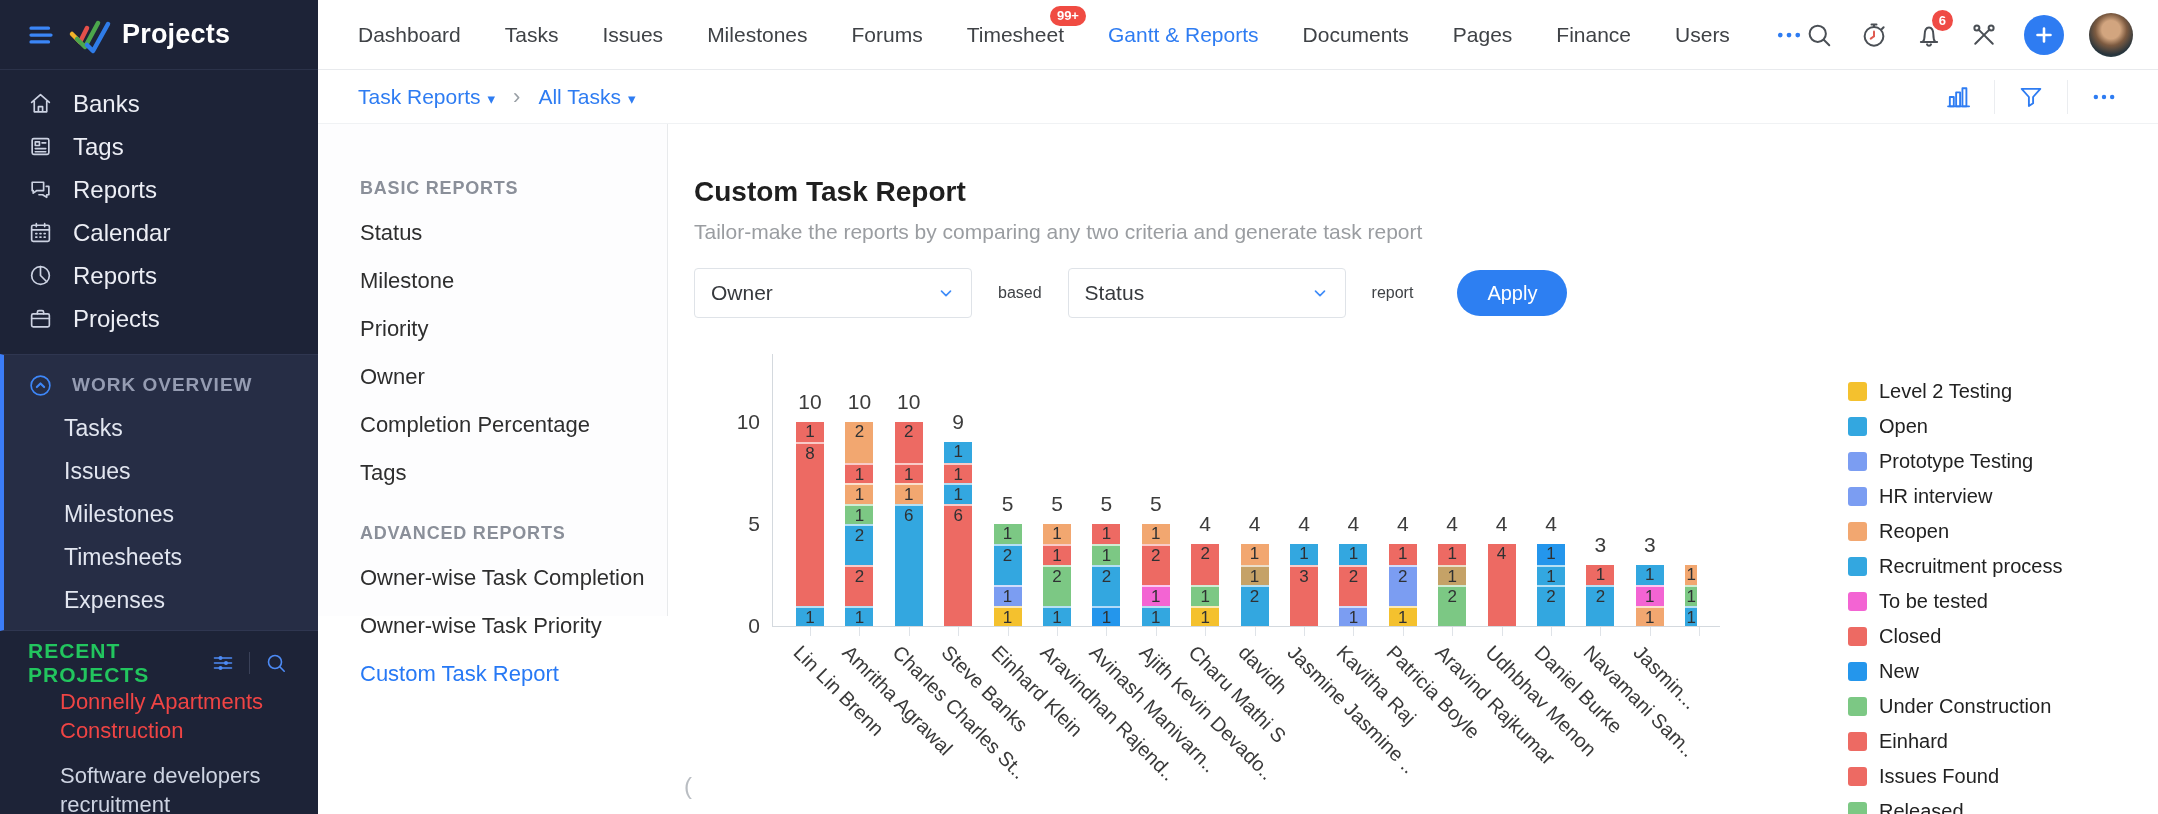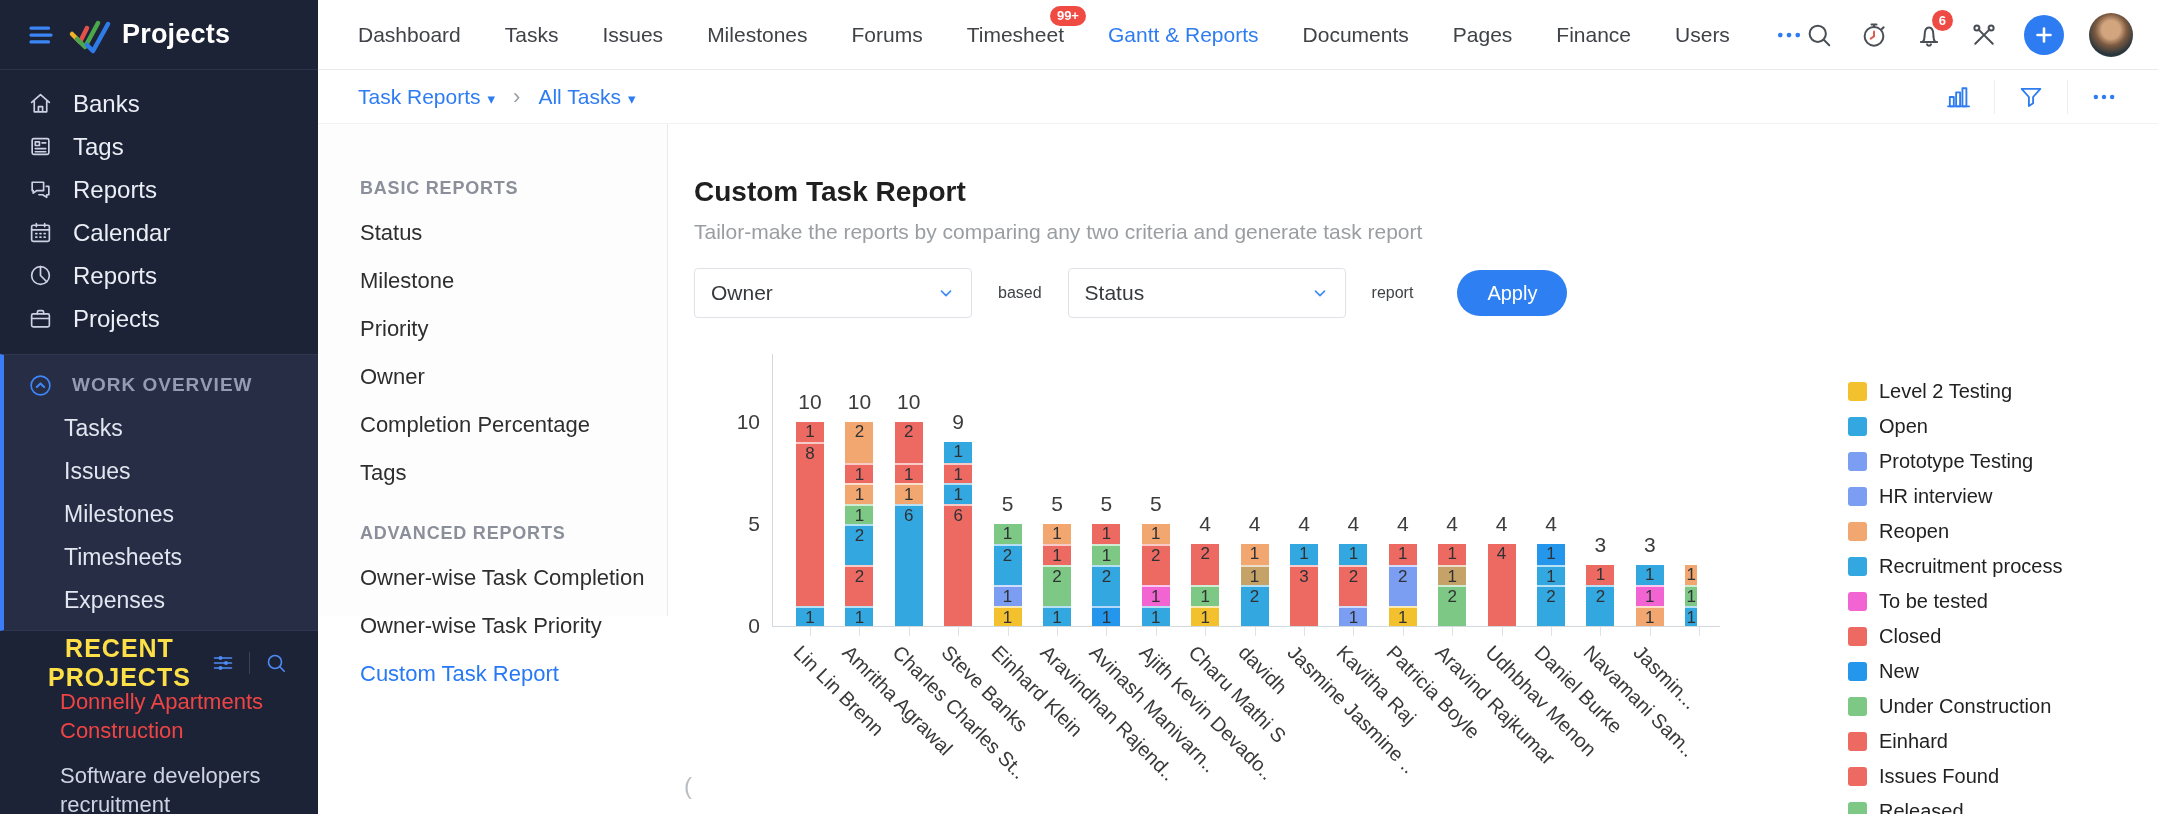--- a/index.html
+++ b/index.html
@@ -17,21 +17,21 @@
   .side-item { height:43px; display:flex; align-items:center; padding-left:28px; cursor:pointer; }
   .side-item .icon { width:25px; height:25px; color:#ccd2e2; }
   .side-item .lbl { margin-left:20px; font-size:24px; color:#eceef5; }
   .band { background:#262d45; border-left:4px solid #3b7cf7; border-top:1px solid #2f3650;
           border-bottom:1px solid #2f3650; padding:8px 0; }
   .band-head { height:44px; display:flex; align-items:center; padding-left:24px; }
   .band-head .icon { width:25px; height:25px; color:#3e87f8; }
   .band-head .lbl { margin-left:19px; font-size:19px; font-weight:700; letter-spacing:1px; color:#959cb2; }
   .band-item { height:43px; display:flex; align-items:center; padding-left:60px; font-size:23px; color:#e2e6f0; cursor:pointer; }
   .recent-head { margin-top:14px; height:36px; display:flex; align-items:center; padding:0 30px 0 28px; }
-  .recent-head .lbl { font-size:25px; font-weight:700; letter-spacing:1px; color:#fde047;text-align:center; }
+  .recent-head .lbl { font-size:21px; font-weight:700; letter-spacing:1px; color:#22c55e; }
   .recent-tools { margin-left:auto; display:flex; align-items:center; gap:14px; }
   .recent-tools .icon { width:24px; height:24px; color:#4d8bf5; cursor:pointer; }
   .recent-sep { width:1px; height:22px; background:#3a4158; }
   .proj-link { padding:6px 24px 10px 60px; font-size:22px; line-height:29px; cursor:pointer; }
   .proj-link.active { color:#ef4444; }
   .proj-link.normal { color:#ced4e2; }
 
   
   .right-col { flex:1; display:flex; flex-direction:column; min-width:0; }
   .topbar { height:70px; display:flex; align-items:center; padding:0 28px 0 40px;

